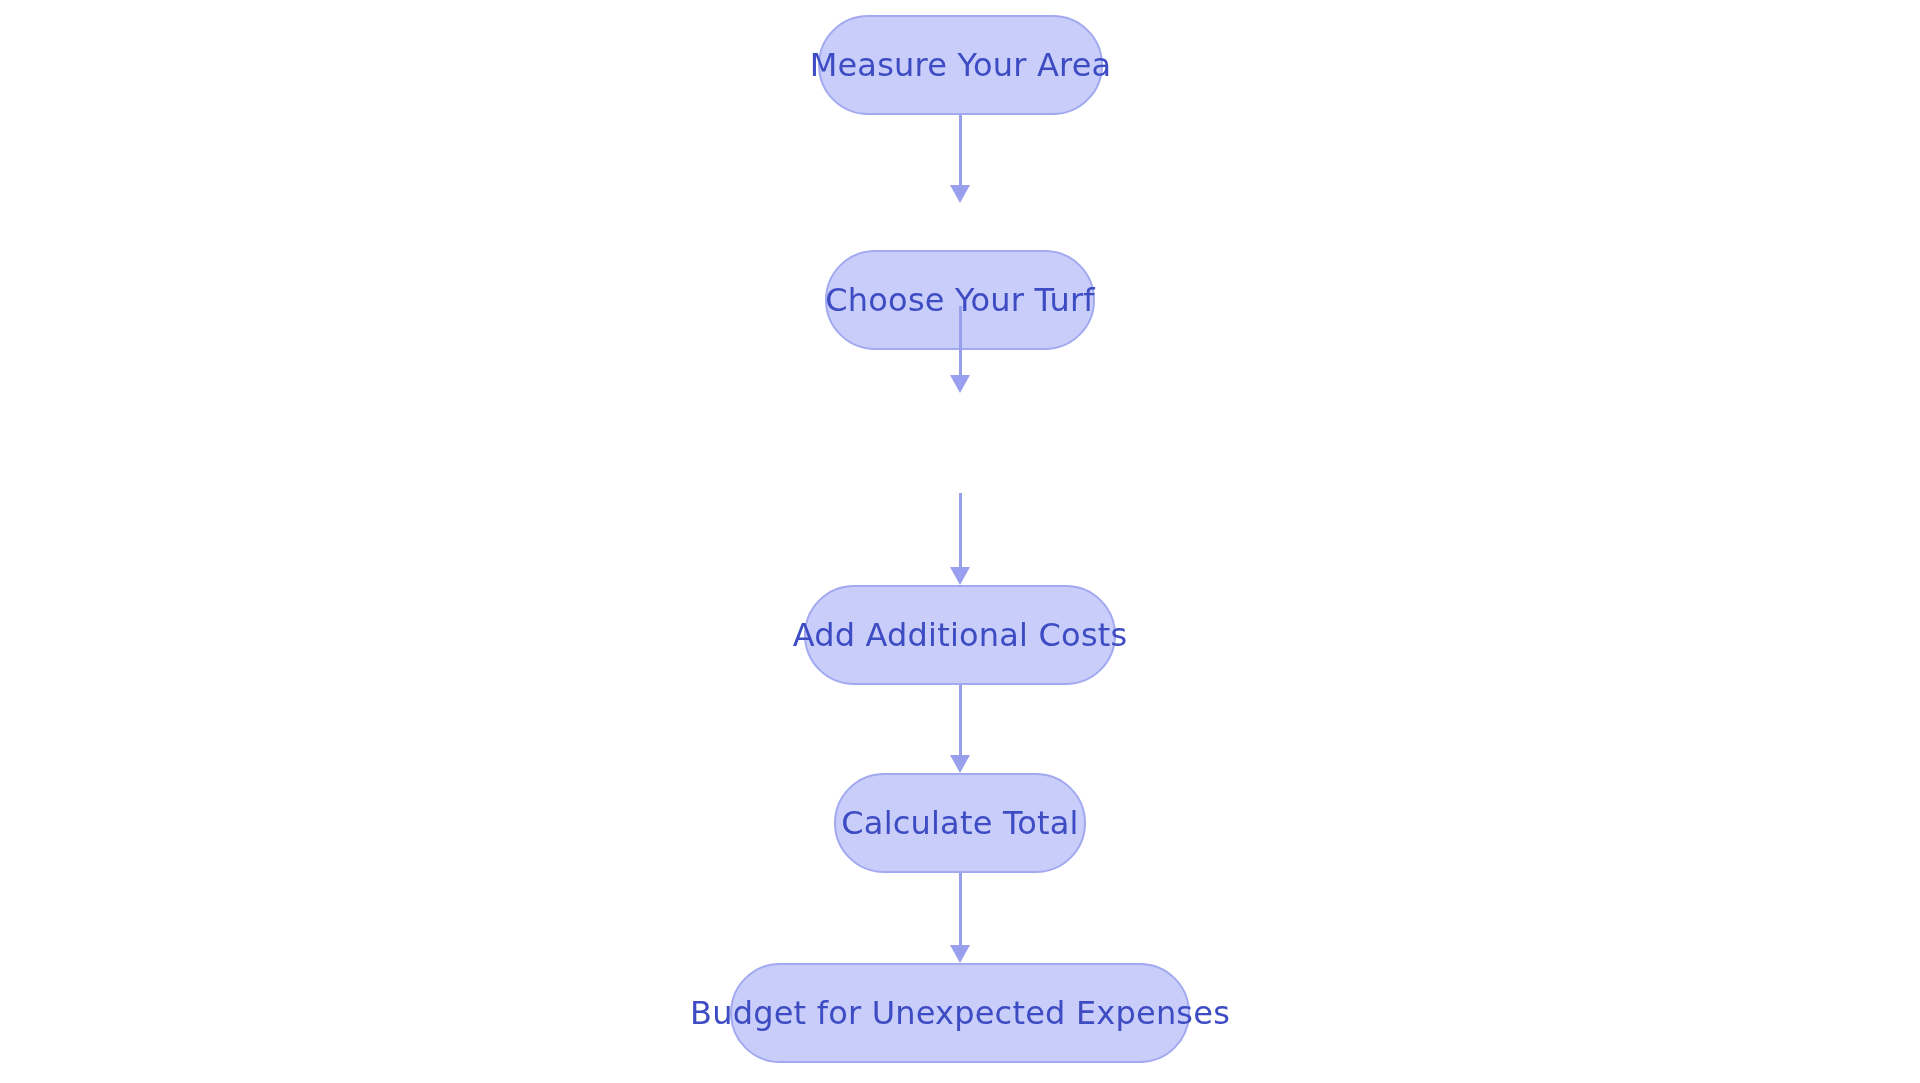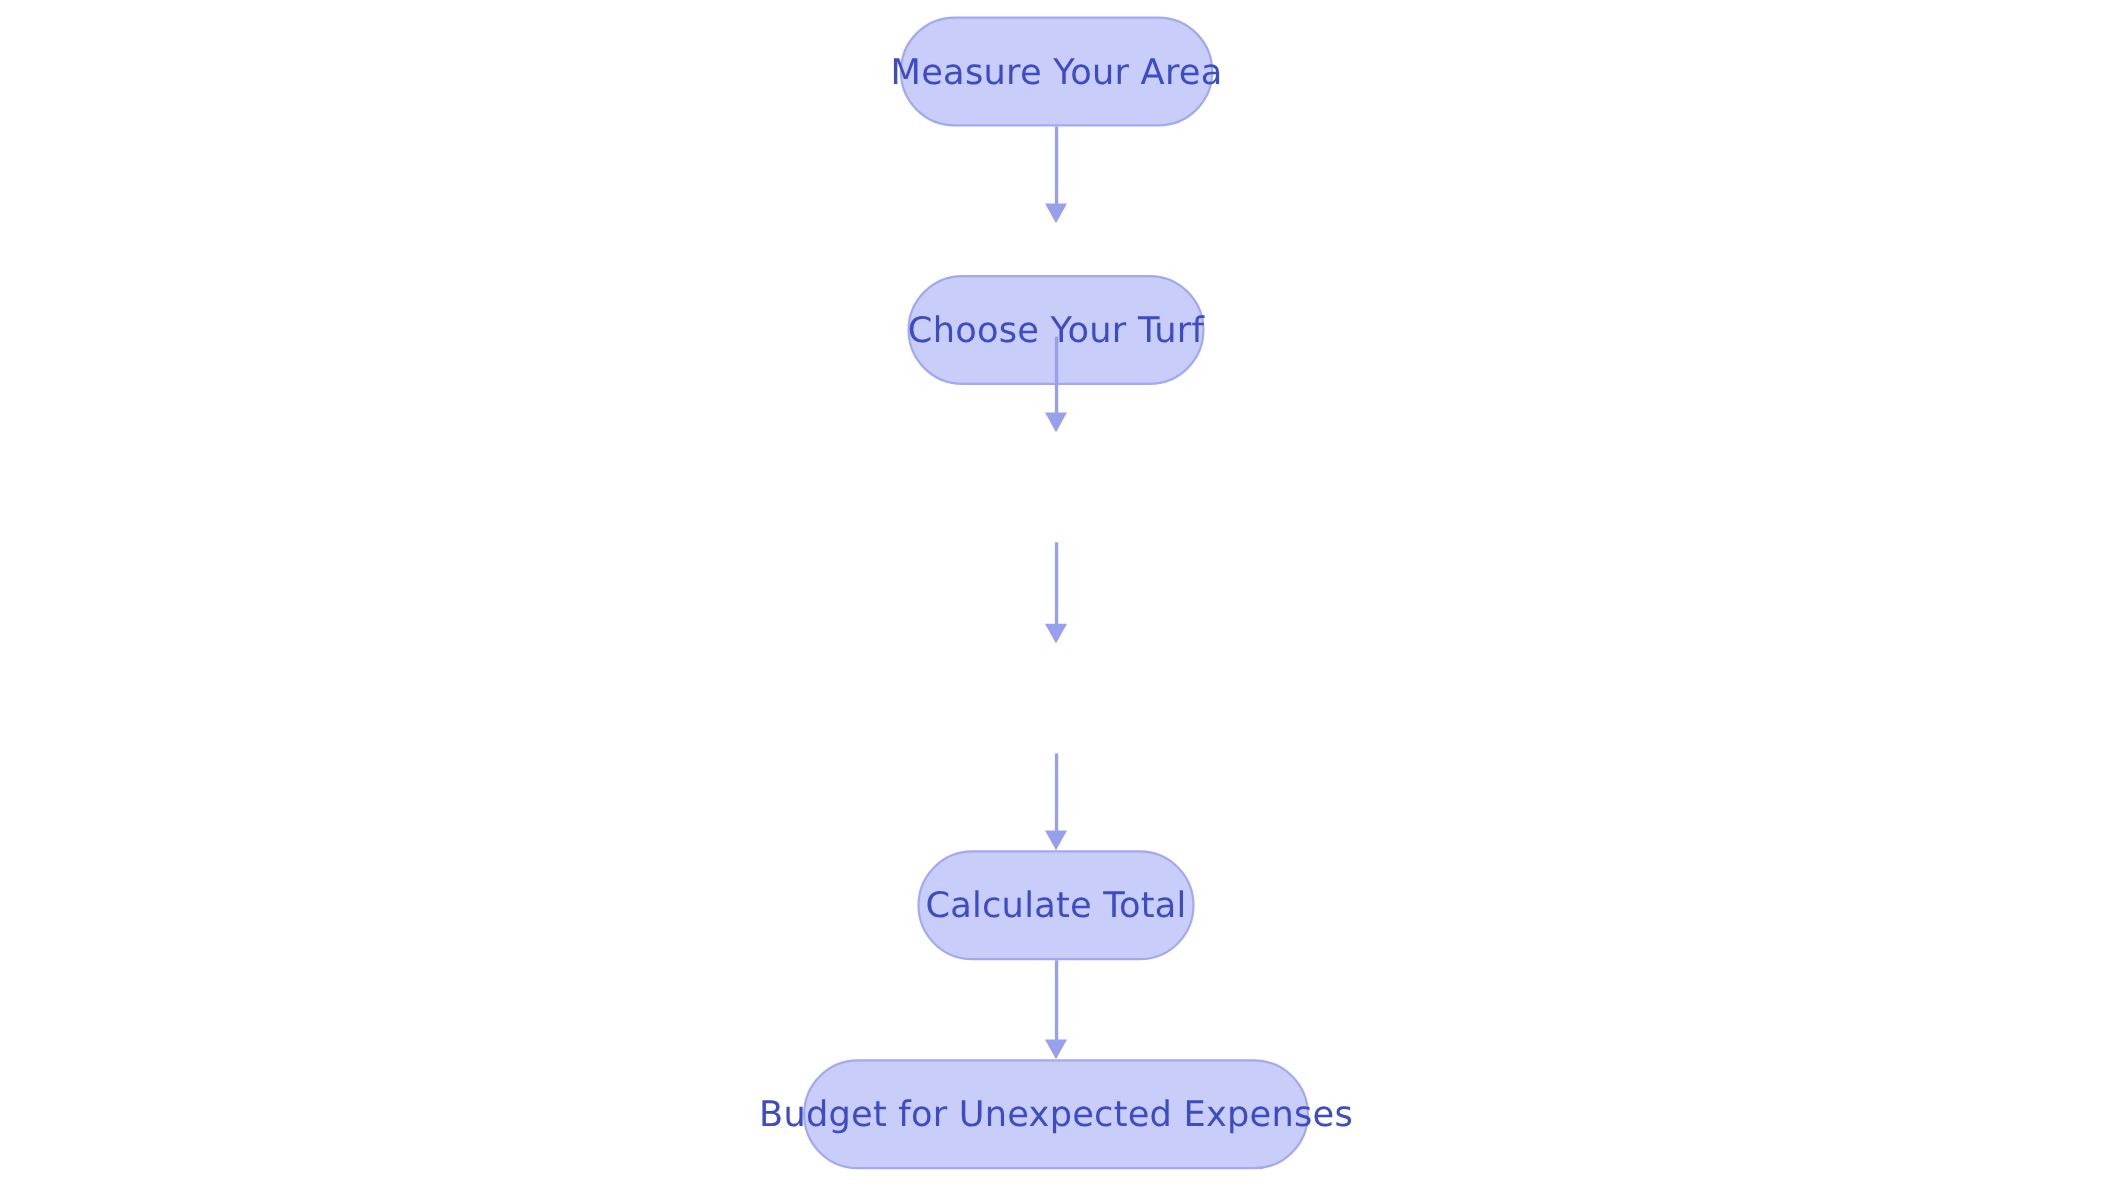--- a/index.html
+++ b/index.html
@@ -91,20 +91,23 @@
     <div class="line"></div>
     <div class="head"></div>
   </div>
 
 
   <div class="connector c3">
     <div class="line"></div>
     <div class="head"></div>
   </div>
 
+  <div class="node n4">
+    <span>Add Additional Costs</span>
+  </div>
 
   <div class="connector c4">
     <div class="line"></div>
     <div class="head"></div>
   </div>
 
   <div class="node n5">
     <span>Calculate Total</span>
   </div>
 

